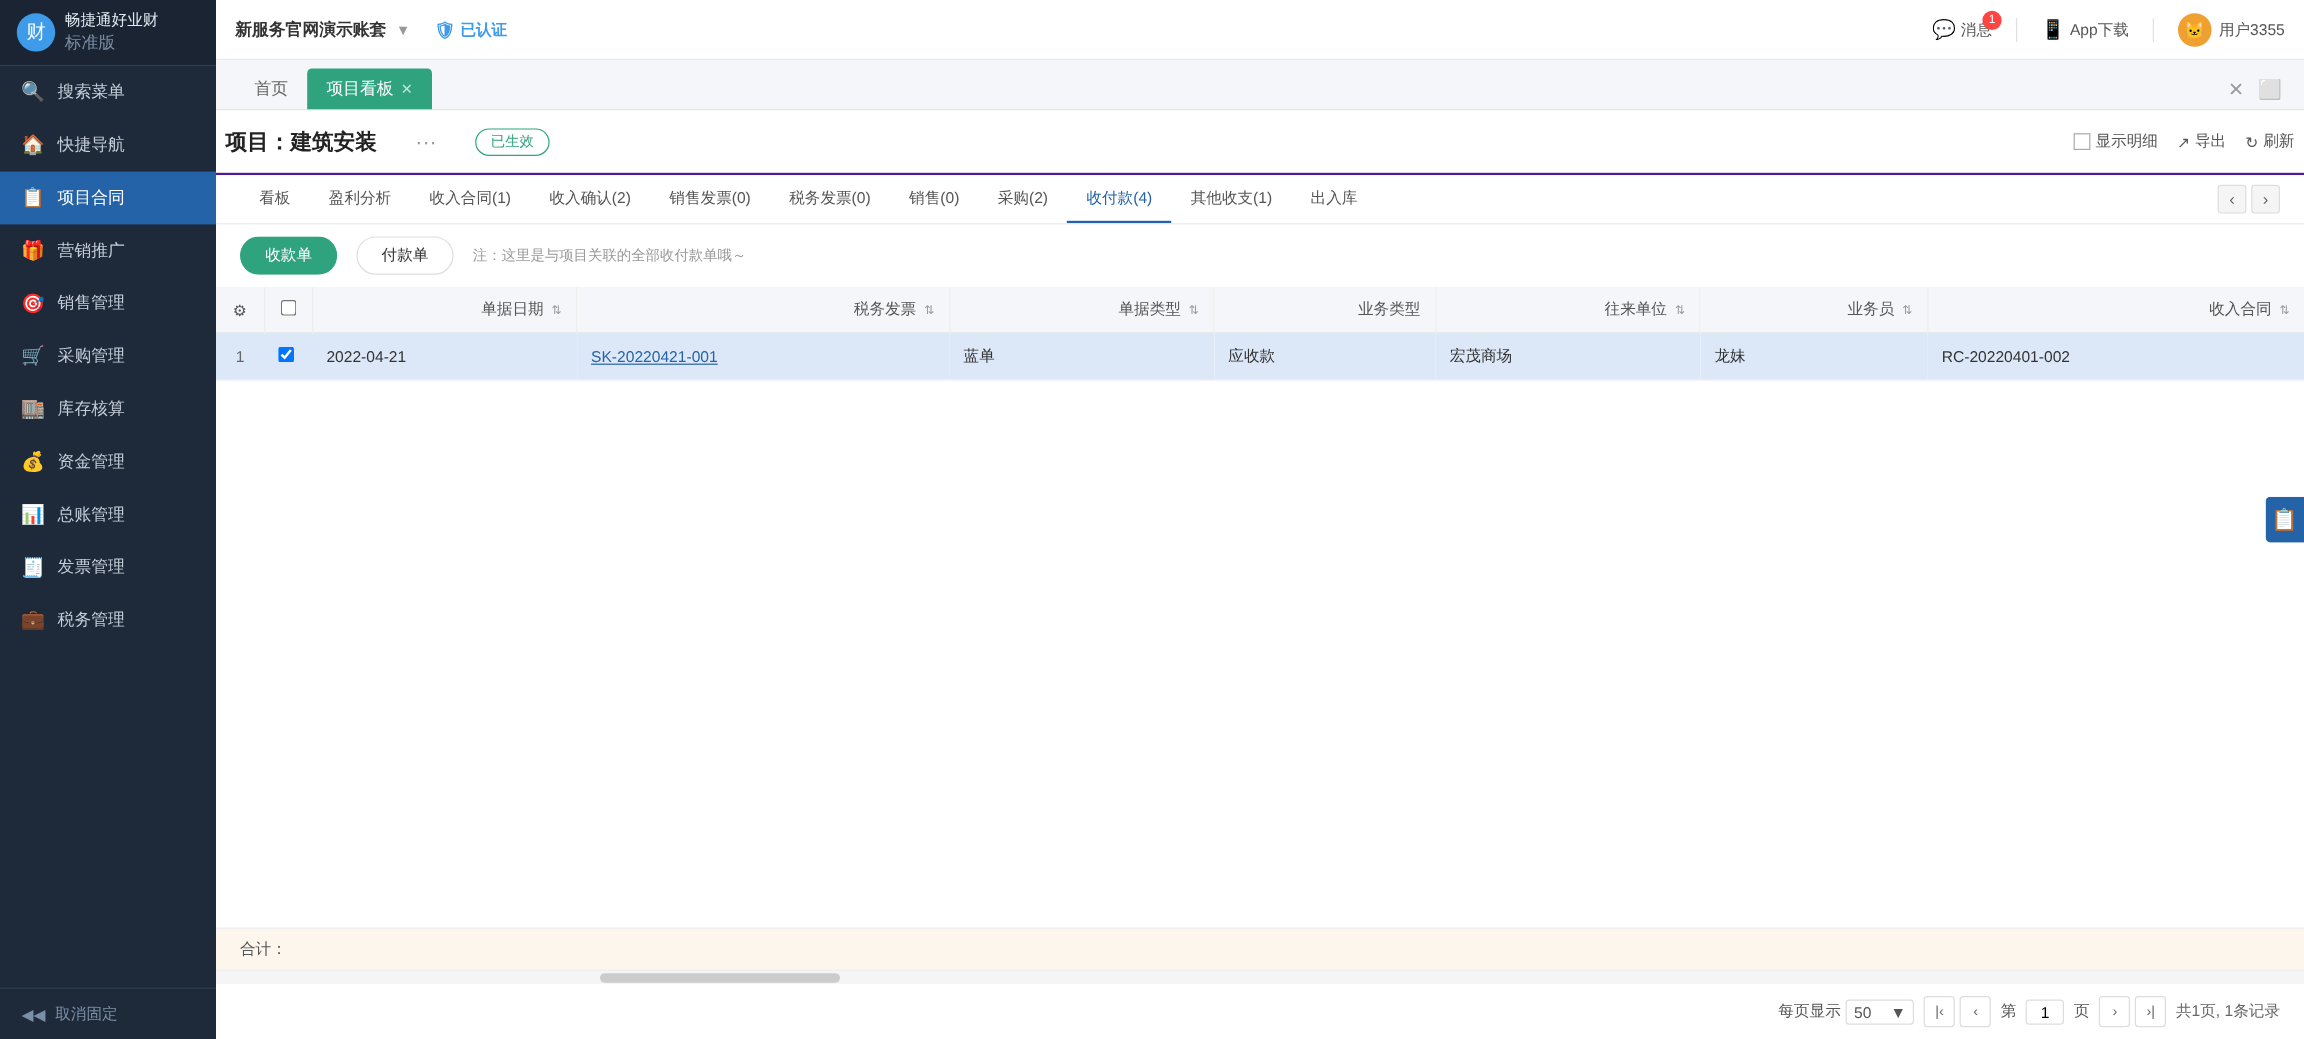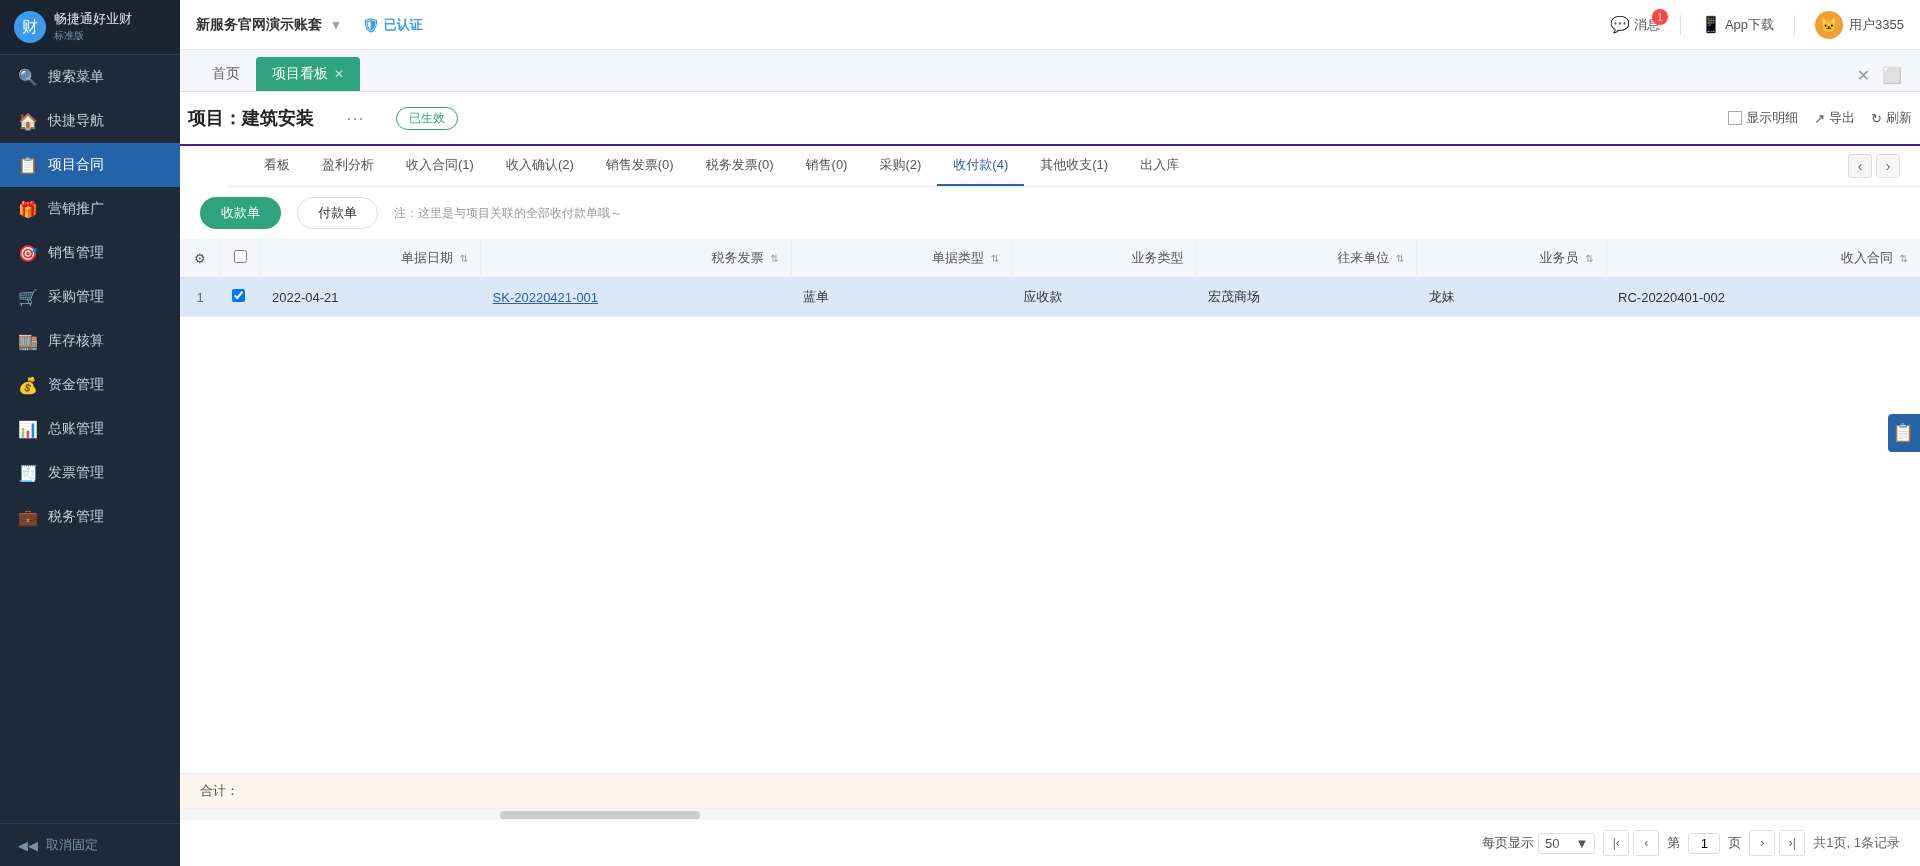--- a/index.html
+++ b/index.html
@@ -35,21 +35,21 @@
       color: white;
       margin-right: 8px;
       flex-shrink: 0;
     }
     .sidebar-logo-text {
       font-size: 13px;
       color: #e0e8f0;
       line-height: 1.3;
     }
     .sidebar-edition {
-      font-size: 10px;
+      font-size: 14px;
       color: #7a8fa6;
       margin-top: 2px;
     }
     .sidebar-scroll {
       flex: 1;
       overflow-y: auto;
       overflow-x: hidden;
     }
     .sidebar-item {
       display: flex;
@@ -270,21 +270,20 @@
     }
 
     
     .sub-tabs {
       display: flex;
       padding: 0 20px;
       border-bottom: 1px solid #e8eaf0;
       background: #fff;
       flex-shrink: 0;
       overflow-x: auto;
-      margin-left: 48px;
     }
     .sub-tab {
       padding: 10px 16px;
       font-size: 13px;
       color: #555;
       cursor: pointer;
       white-space: nowrap;
       border-bottom: 2px solid transparent;
     }
     .sub-tab.active {

